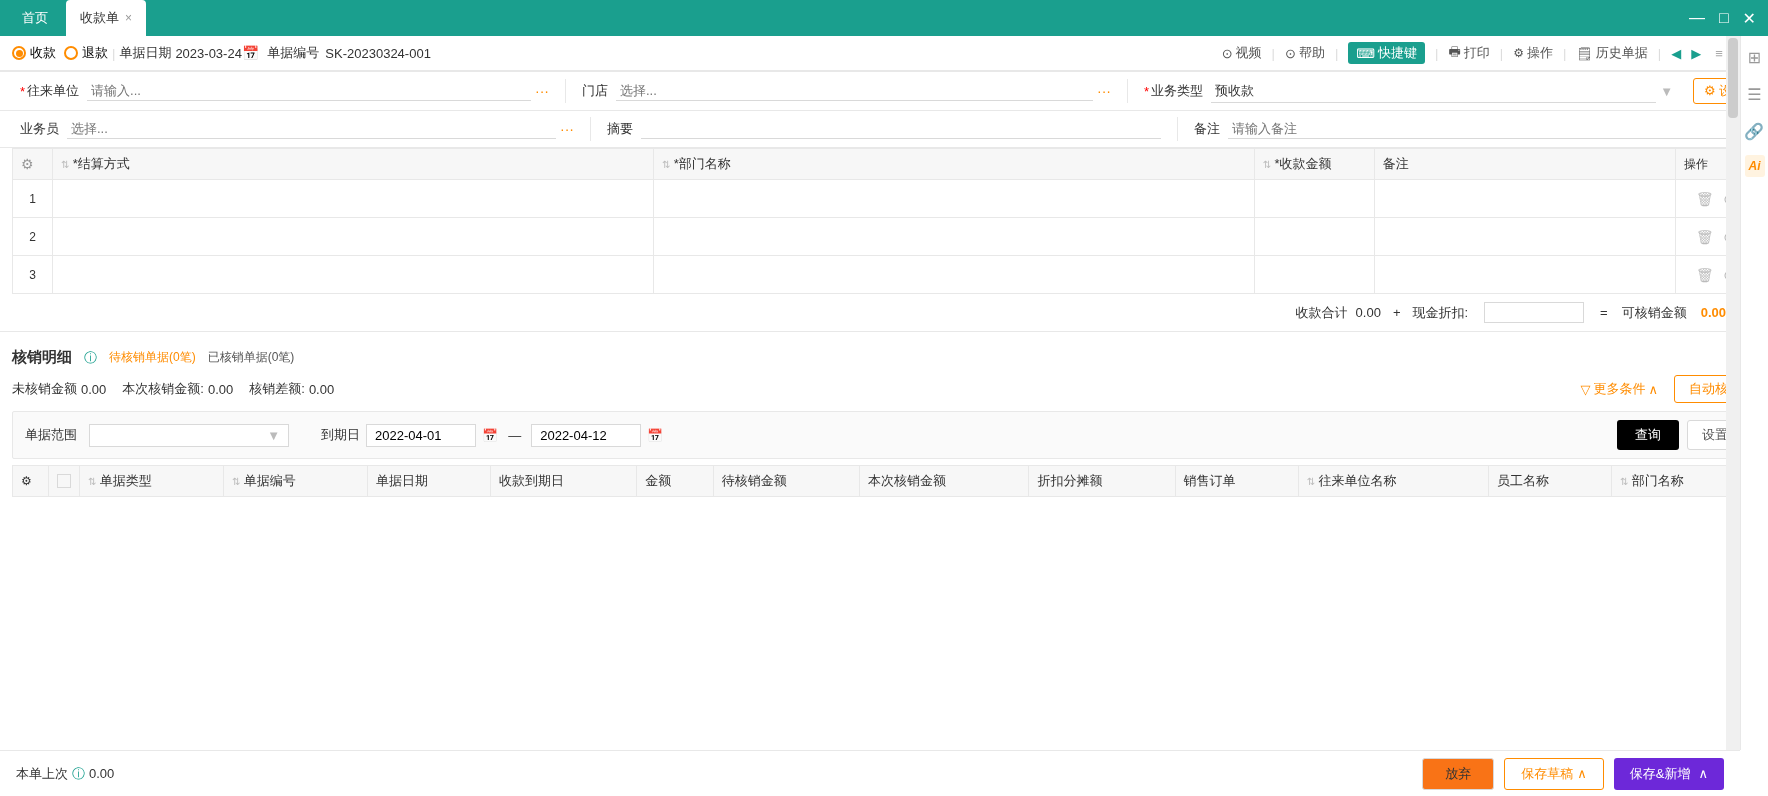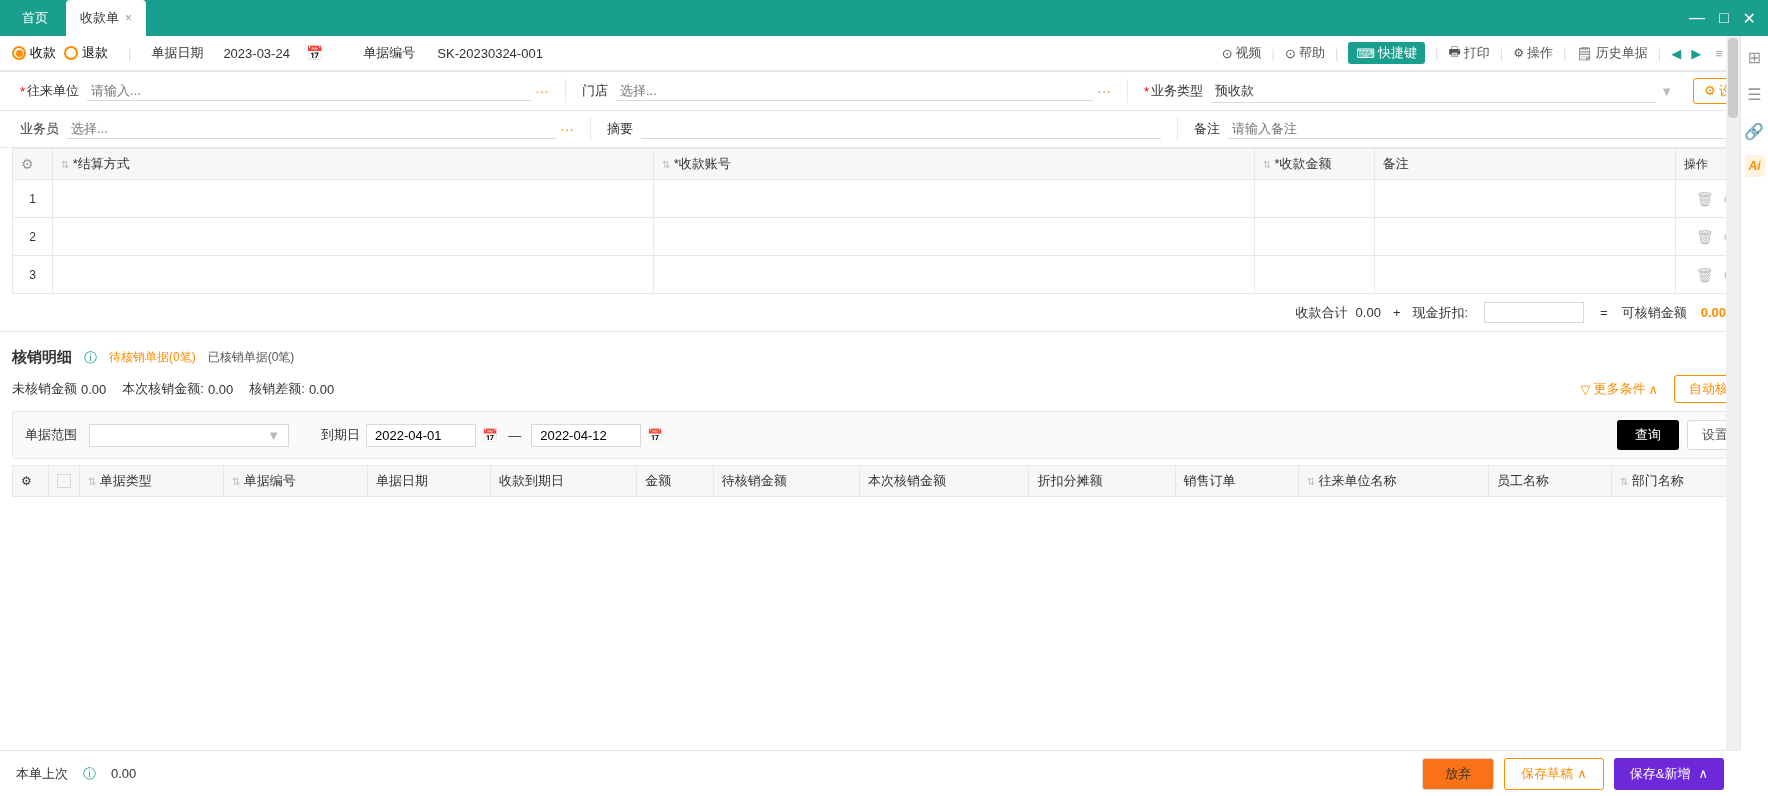--- a/index.html
+++ b/index.html
@@ -26,21 +26,21 @@
       color: #fff; font-size: 16px; cursor: pointer; padding: 0 4px;
     }
 
     
     .main-container {
       background: #fff; margin: 0; height: calc(796px - 36px); display: flex; flex-direction: column;
     }
 
     
     .toolbar-row {
-      display: flex; align-items: center; padding: 6px 12px; background: #fff; border-bottom: 1px solid #e8e8e8; gap: 16px;
+      display: flex; align-items: center; padding: 6px 12px; background: #fff; border-bottom: 1px solid #e8e8e8; 
     }
     .radio-group { display: flex; align-items: center; gap: 8px; }
     .radio-item { display: flex; align-items: center; gap: 4px; cursor: pointer; }
     .radio-dot { width: 14px; height: 14px; border-radius: 50%; border: 2px solid #ff8c00; display: flex; align-items: center; justify-content: center; }
     .radio-dot.active::after { content: ''; width: 7px; height: 7px; background: #ff8c00; border-radius: 50%; display: block; }
     .toolbar-separator { color: #ddd; margin: 0 4px; }
     .toolbar-label { color: #333; font-size: 13px; }
     .toolbar-value { color: #333; font-size: 13px; margin-left: 4px; }
     .toolbar-icon { color: #1a9f8e; font-size: 14px; cursor: pointer; }
     .toolbar-right { margin-left: auto; display: flex; align-items: center; gap: 10px; }
@@ -138,21 +138,21 @@
       background: #f7f7f7; border: 1px solid #e8e8e8; padding: 6px 8px; text-align: left; font-weight: normal; color: #333; font-size: 12px; white-space: nowrap;
     }
     .sub-table-gear { width: 36px; text-align: center; }
     .sub-table-check { width: 30px; text-align: center; }
     .sort-arrows { color: #bbb; font-size: 10px; }
 
     
     .footer-bar {
       display: flex; align-items: center; padding: 8px 16px; background: #fff; border-top: 1px solid #e8e8e8; gap: 12px; height: 46px;
     }
-    .footer-label { color: #333; font-size: 13px; display: flex; align-items: center; gap: 15px; }
+    .footer-label { color: #333; font-size: 13px; display: flex; align-items: center; gap: 4px; }
     .footer-right { margin-left: auto; display: flex; gap: 10px; }
     .discard-btn { background: #f97316; border: 1px solid #d9d9d9; color: #333; padding: 6px 22px; border-radius: 3px; cursor: pointer; font-size: 13px; }
     .save-draft-btn { background: #fff; border: 1px solid #ff8c00; color: #ff8c00; padding: 6px 16px; border-radius: 3px; cursor: pointer; font-size: 13px; display: flex; align-items: center; gap: 4px; }
     .save-new-btn { background: #6d28d9; border: none; color: #fff; padding: 6px 16px; border-radius: 3px; cursor: pointer; font-size: 13px; display: flex; align-items: center; gap: 8px; }
 
     
     .right-sidebar {
       position: fixed; right: 0; top: 36px; width: 28px; display: flex; flex-direction: column; align-items: center; padding: 8px 0; gap: 10px; background: #fff; border-left: 1px solid #e8e8e8; height: calc(796px - 36px - 46px);
     }
     .sidebar-icon { color: #999; font-size: 16px; cursor: pointer; padding: 4px; }
@@ -300,21 +300,21 @@
         <tr>
           <th class="th-settings">
             <span class="gear-icon">⚙</span>
           </th>
           <th>
             <span class="sort-arrows">⇅</span>
             <span>*结算方式</span>
           </th>
           <th>
             <span class="sort-arrows">⇅</span>
-            <span>*收款账号</span>
+            <span>*部门名称</span>
           </th>
           <th style="width:120px">
             <span class="sort-arrows">⇅</span>
             <span>*收款金额</span>
           </th>
           <th>
             <span>备注</span>
           </th>
           <th class="th-ops">操作</th>
         </tr>

